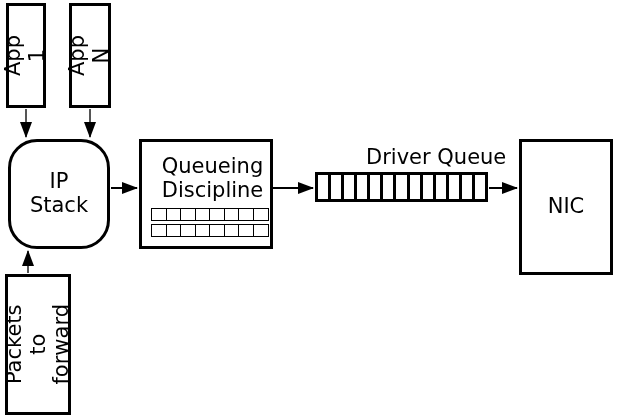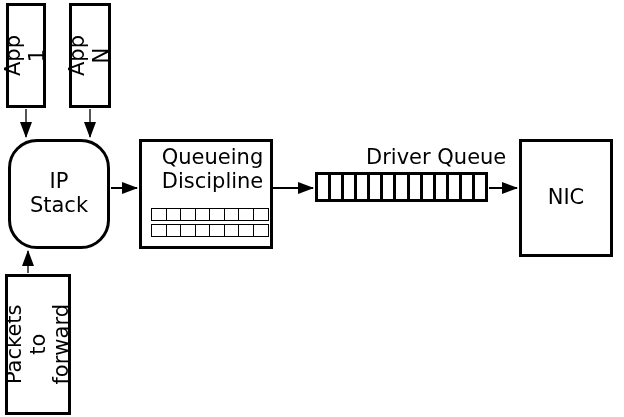--- a/index.html
+++ b/index.html
@@ -101,21 +101,21 @@
   <div class="box" style="left:69px; top:3px; width:42px; height:105px;">
     <div class="rot-label">App N</div>
   </div>
 
   <div class="box" style="left:8px; top:139px; width:102px; height:110px;border-radius:29px;">
     <div class="box-label">IP
 Stack</div>
   </div>
 
   <div class="box" style="left:139px; top:139px; width:134px; height:110px; display:block;">
-    <div class="box-label" style="padding-top:4px;margin-left:13px;">Queueing
+    <div class="box-label" style="padding-top:13px;margin-left:13px;">Queueing
 Discipline</div>
     <div class="qd-inner" style="left:9px; top:66px;">
       <div class="qd-row">
         <div class="qd-cell"></div>
         <div class="qd-cell"></div>
         <div class="qd-cell"></div>
         <div class="qd-cell"></div>
         <div class="qd-cell"></div>
         <div class="qd-cell"></div>
         <div class="qd-cell"></div>
@@ -145,21 +145,21 @@
     <div class="dq-cell"></div>
     <div class="dq-cell"></div>
     <div class="dq-cell"></div>
     <div class="dq-cell"></div>
     <div class="dq-cell"></div>
     <div class="dq-cell"></div>
     <div class="dq-cell"></div>
     <div class="dq-cell"></div>
   </div>
 
-  <div class="box" style="left:519px; top:139px; width:94px; height:118px;">
+  <div class="box" style="left:519px; top:139px; width:94px; height:136px;">
     <div class="box-label">NIC</div>
   </div>
 
   <div class="box" style="left:5px; top:274px; width:66px; height:141px;">
     <div class="rot-label">Packets to
 forward</div>
   </div>
 
   <svg class="edges" viewBox="0 0 624 417">
     <defs>

